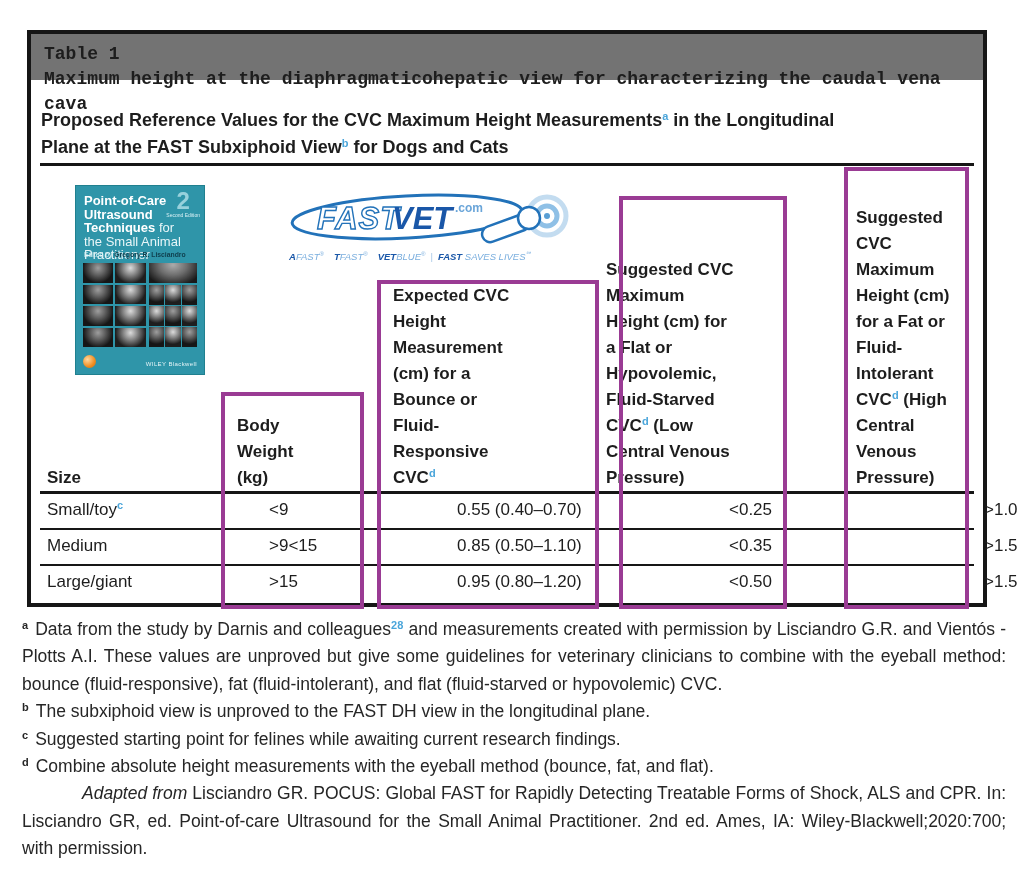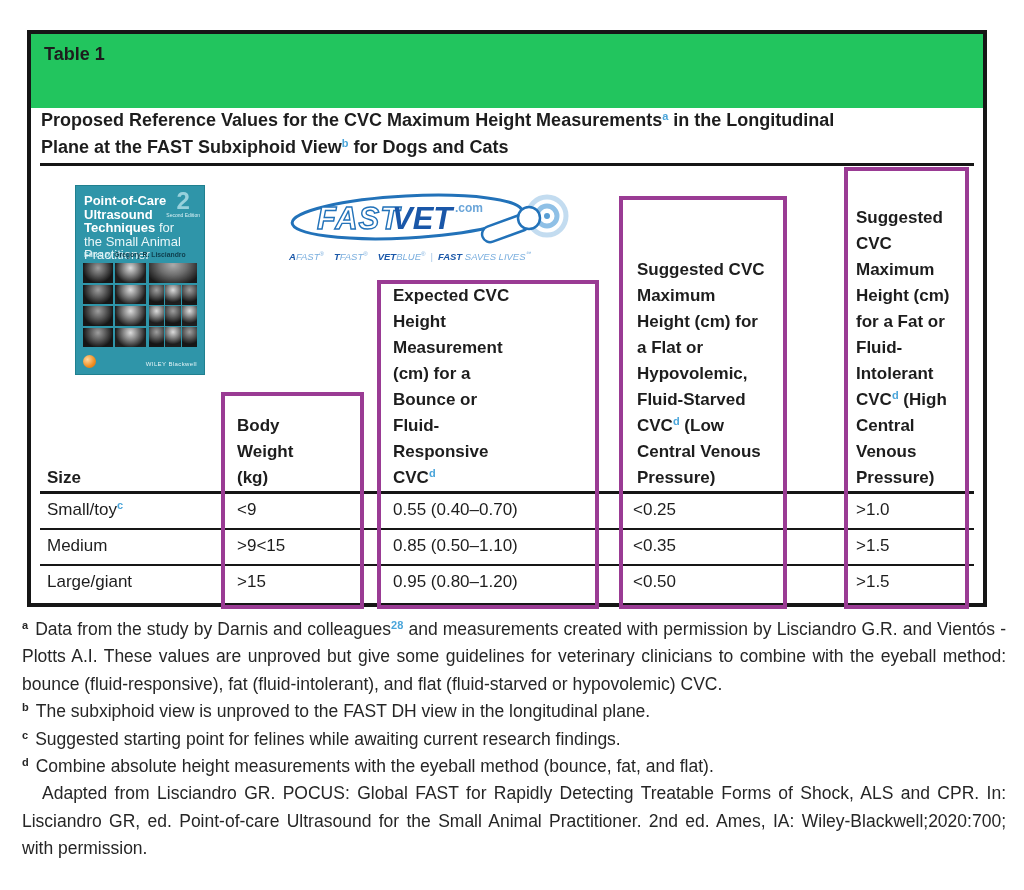--- a/index.html
+++ b/index.html
@@ -8,23 +8,23 @@
     background:#ffffff;color:#1d1d1d;
     font-family:"Liberation Sans", sans-serif;
     -webkit-font-smoothing:antialiased;
   }
   
   .figure-box{
     position:absolute;left:27px;top:30px;width:960px;height:577px;
     border:4px solid #161616;box-sizing:border-box;background:#fff;
   }
   .band{
-    position:absolute;left:0;top:0;right:0;height:74px;background:#22c55e;
+    position:absolute;left:0;top:0;right:0;height:46px;background:#737373;
     padding:8px 0 0 13px;box-sizing:border-box;
-    font-weight:bold;font-size:18px;line-height:25px;
+    font-weight:bold;font-size:18px;line-height:25px;font-family:Liberation Mono, monospace;
   }
   .subtitle{
     position:absolute;left:10px;right:10px;top:73px;text-align:left;
     font-weight:bold;font-size:18px;line-height:27px;
   }
   .rule{position:absolute;background:#161616;height:3px;left:9px;right:9px;}
   .rule-top{top:129px;}
   .rule-header{top:457px;}
   sup.blue-sup{
     color:#4aa5da;font-weight:bold;font-size:11px;line-height:0;
@@ -68,55 +68,56 @@
   .logo-tagline .gap{display:inline-block;width:10px;}
   .logo-tagline .pipe{color:#a9c9e6;font-style:normal;margin:0 5px;}
   .logo-tagline .sm{font-size:6px;vertical-align:super;}
   
   .col-header{
     position:absolute;bottom:112px;font-weight:bold;font-size:17px;line-height:26px;
   }
   .h-size{left:16px;}
   .h-weight{left:206px;width:74px;}
   .h-expected{left:362px;width:132px;}
-  .h-flat{left:606px;width:129px;margin-top:28px;}
+  .h-flat{left:575px;width:129px;margin-top:28px;}
   .h-fat{left:825px;width:101px;}
   
   .rows{position:absolute;left:9px;right:9px;top:460px;}
   .trow{
     display:grid;grid-template-columns:197px 156px 240px 223px 1fr;
-    height:36px;box-sizing:border-box;font-size:17px;align-items:start;
+    height:36px;box-sizing:border-box;font-size:17px;align-items:start;gap:32px;
   }
   .trow > span{padding-top:6px;display:block;}
   .trow .c1{padding-left:7px;}
   .trow.sep{border-bottom:2px solid #161616;}
   
   .pbox{position:absolute;border:4px solid #9a3b94;box-sizing:border-box;pointer-events:none;background:transparent;}
   .pbox-weight{left:221px;top:392px;width:143px;height:217px;}
   .pbox-expected{left:377px;top:280px;width:222px;height:329px;}
   .pbox-flat{left:619px;top:196px;width:168px;height:413px;}
   .pbox-fat{left:844px;top:167px;width:125px;height:442px;}
   
   .footnotes{position:absolute;left:22px;top:616px;width:984px;font-size:17.5px;line-height:27.4px;color:#262626;}
   .footnotes p{margin:0;}
   .fn-justify{text-align:justify;}
   sup.fn-marker{
     font-size:11px;font-weight:bold;line-height:0;position:relative;top:-6px;
     vertical-align:baseline;margin-right:7px;
   }
   .adapted{text-indent:20px;text-align:justify;}
-  .adapted .it{}
+  .adapted .it{font-style:italic;margin-left:40px;}
 </style>
 </head>
 <body>
 
 <div class="figure-box">
 
   <div class="band">
     <div>Table 1</div>
+    <div>Maximum height at the diaphragmaticohepatic view for characterizing the caudal vena cava</div>
   </div>
 
   <div class="subtitle">
     <div><span>Proposed Reference Values for the CVC Maximum Height Measurements</span><sup class="blue-sup">a</sup><span> in the Longitudinal</span></div>
     <div><span>Plane at the FAST Subxiphoid View</span><sup class="blue-sup">b</sup><span> for Dogs and Cats</span></div>
   </div>
 
   <div class="rule rule-top"></div>
 
   <div class="book">

